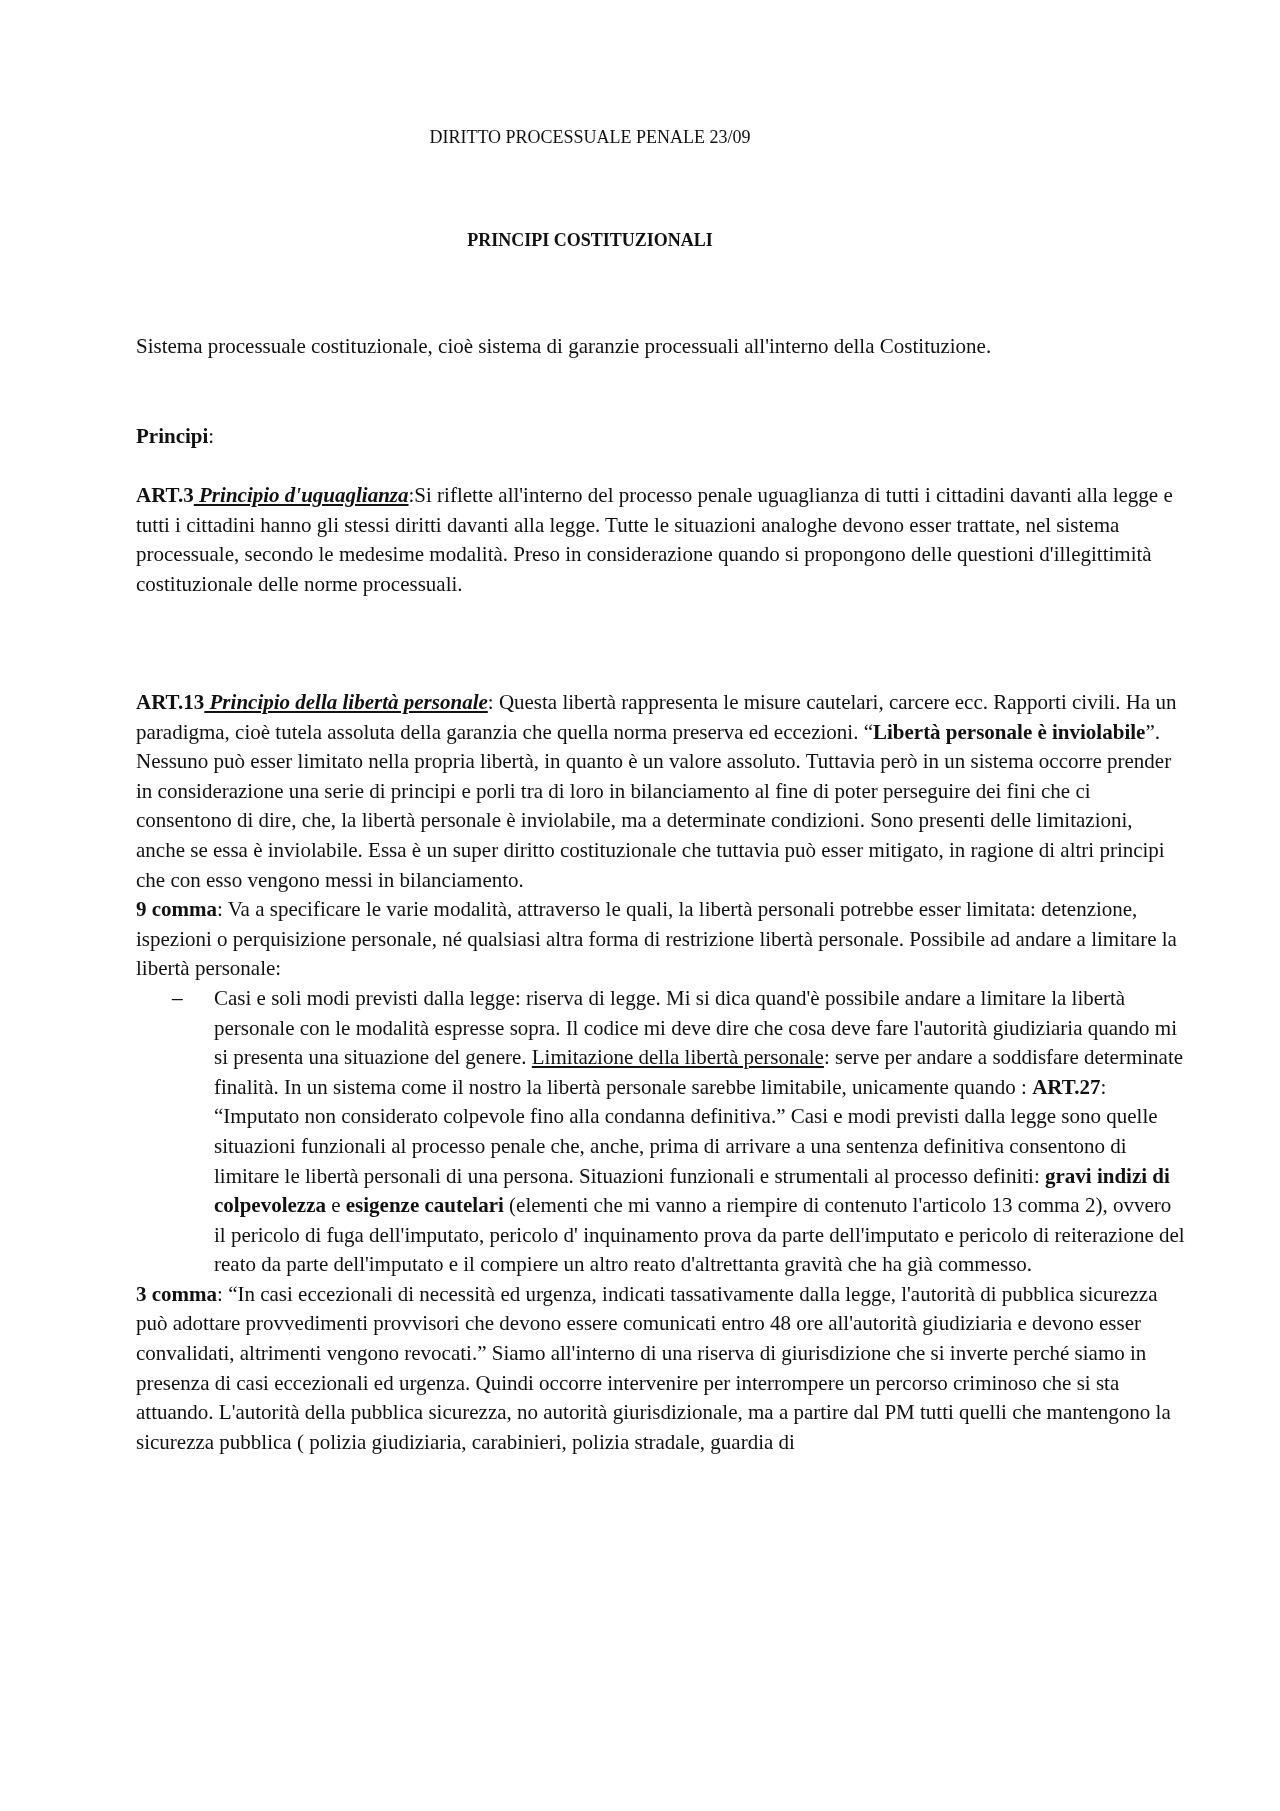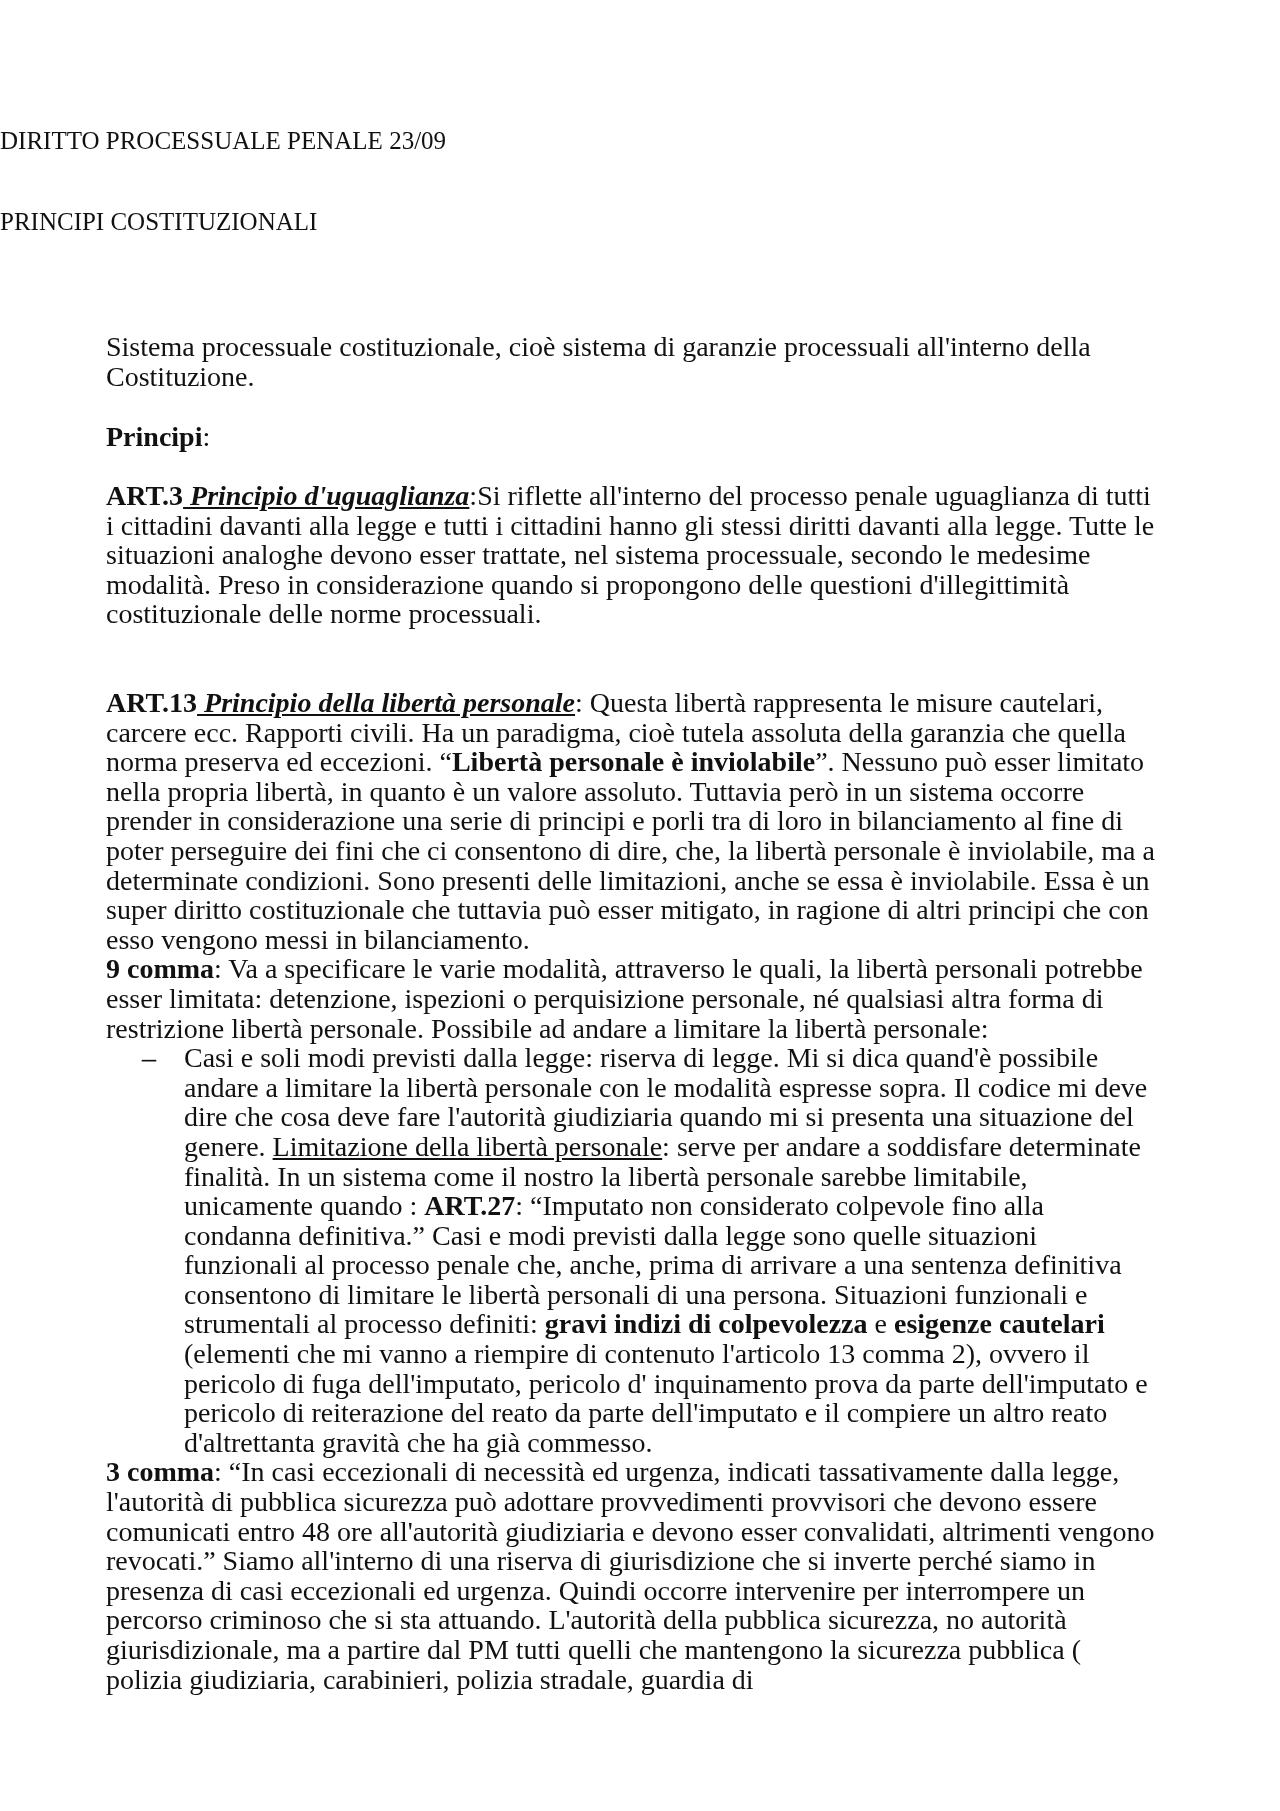--- a/index.html
+++ b/index.html
@@ -1,22 +1,22 @@
 <!DOCTYPE html>
 <html><head>
   <meta charset="utf-8">
   <style>
     html, body { margin: 0; padding: 0; background: #ffffff; }
     body { width: 1280px; height: 1811px; position: relative; overflow: hidden;
            font-family: "Liberation Serif", serif; color: #111; }
     .page { position: absolute; left: 0; top: 0; width: 1280px; height: 1811px; }
-    .title { position: absolute; left: 0; width: 1180px; font-size: 25px; }
+    .title { position: absolute; left: 0; width: 1180px; text-align: center; font-size: 18px; }
     .t1 { top: 127px; }
-    .t2 { top: 208px; font-weight: normal; }
-    .body { position: absolute; left: 106px; width: 1050px; font-size: 28px; line-height: 29.6px; }
+    .t2 { top: 230px; font-weight: bold; }
+    .body { position: absolute; left: 136px; width: 1050px; font-size: 21px; line-height: 29.6px; }
     p { margin: 0; }
     .b { font-weight: bold; }
     .bi { font-weight: bold; font-style: italic; text-decoration: underline; margin-top: 44px; }
     .u { text-decoration: underline; }
     ul { list-style: none; margin: 0; padding: 0; }
     li { position: relative; padding-left: 78px; }
     li .dash { position: absolute; left: 36px; top: 0; }
   </style>
 </head>
 <body>

